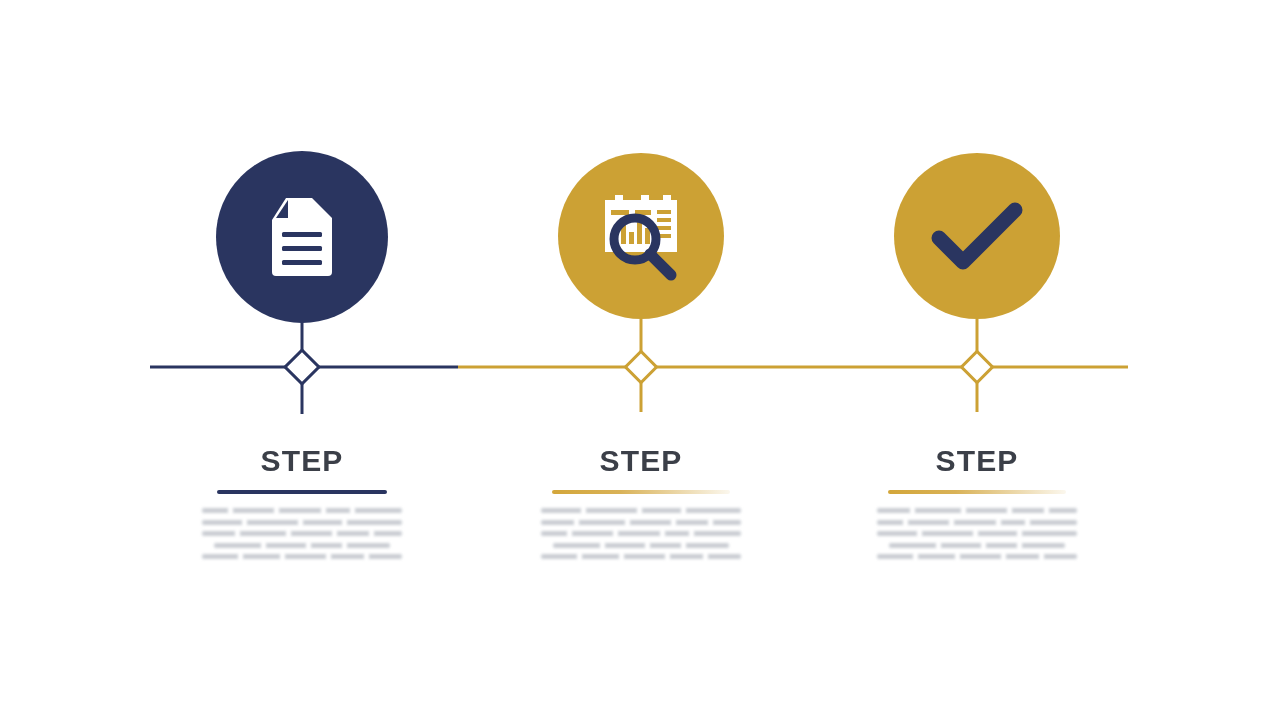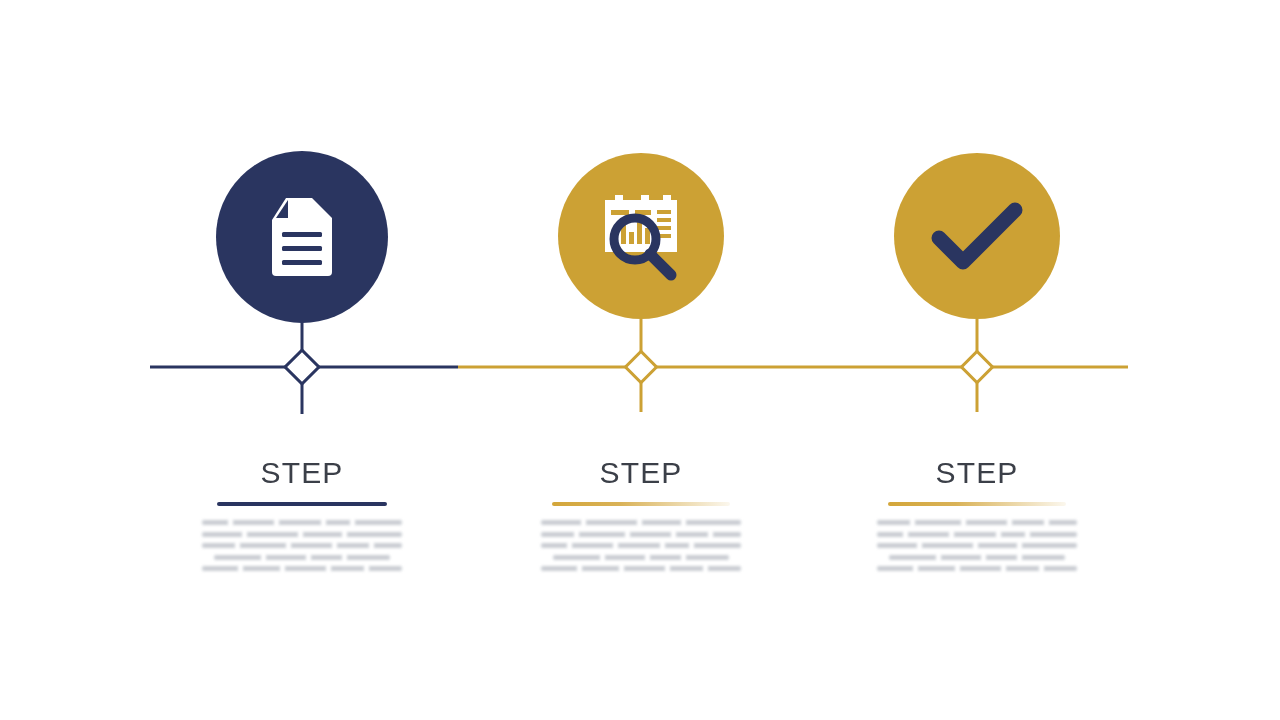--- a/index.html
+++ b/index.html
@@ -55,25 +55,25 @@
   
   .caption {
     position: absolute;
     width: 236px;
     text-align: center;
   }
 
   .step-title {
     font-family: "Liberation Sans", sans-serif;
     font-size: 30px;
-    font-weight: normal;
+    font-weight: bold;
     letter-spacing: 1.2px;
     color: #3b3f48;
     line-height: 1;
-    margin: 12px;
+    margin: 0;
     padding: 0;
   }
 
   .title-rule {
     height: 4px;
     margin: 14px auto 0 auto;
     border-radius: 2px;
   }
   .title-rule.navy {
     width: 170px;

